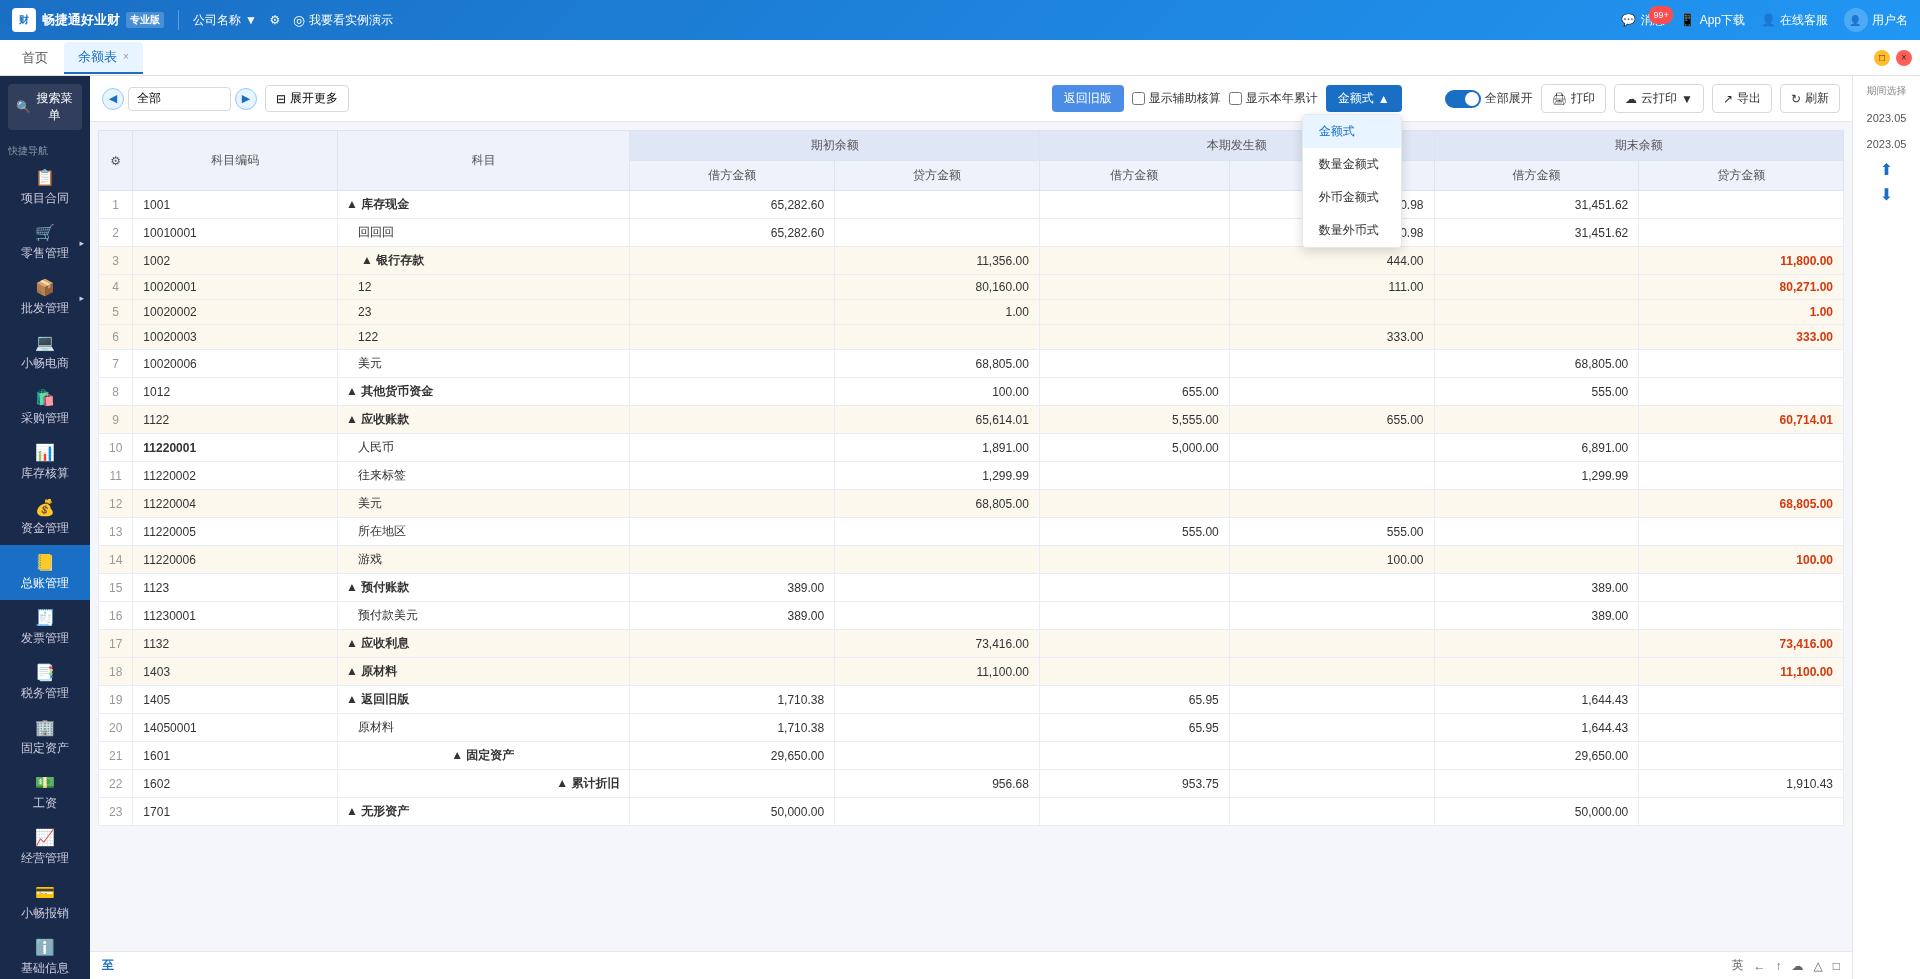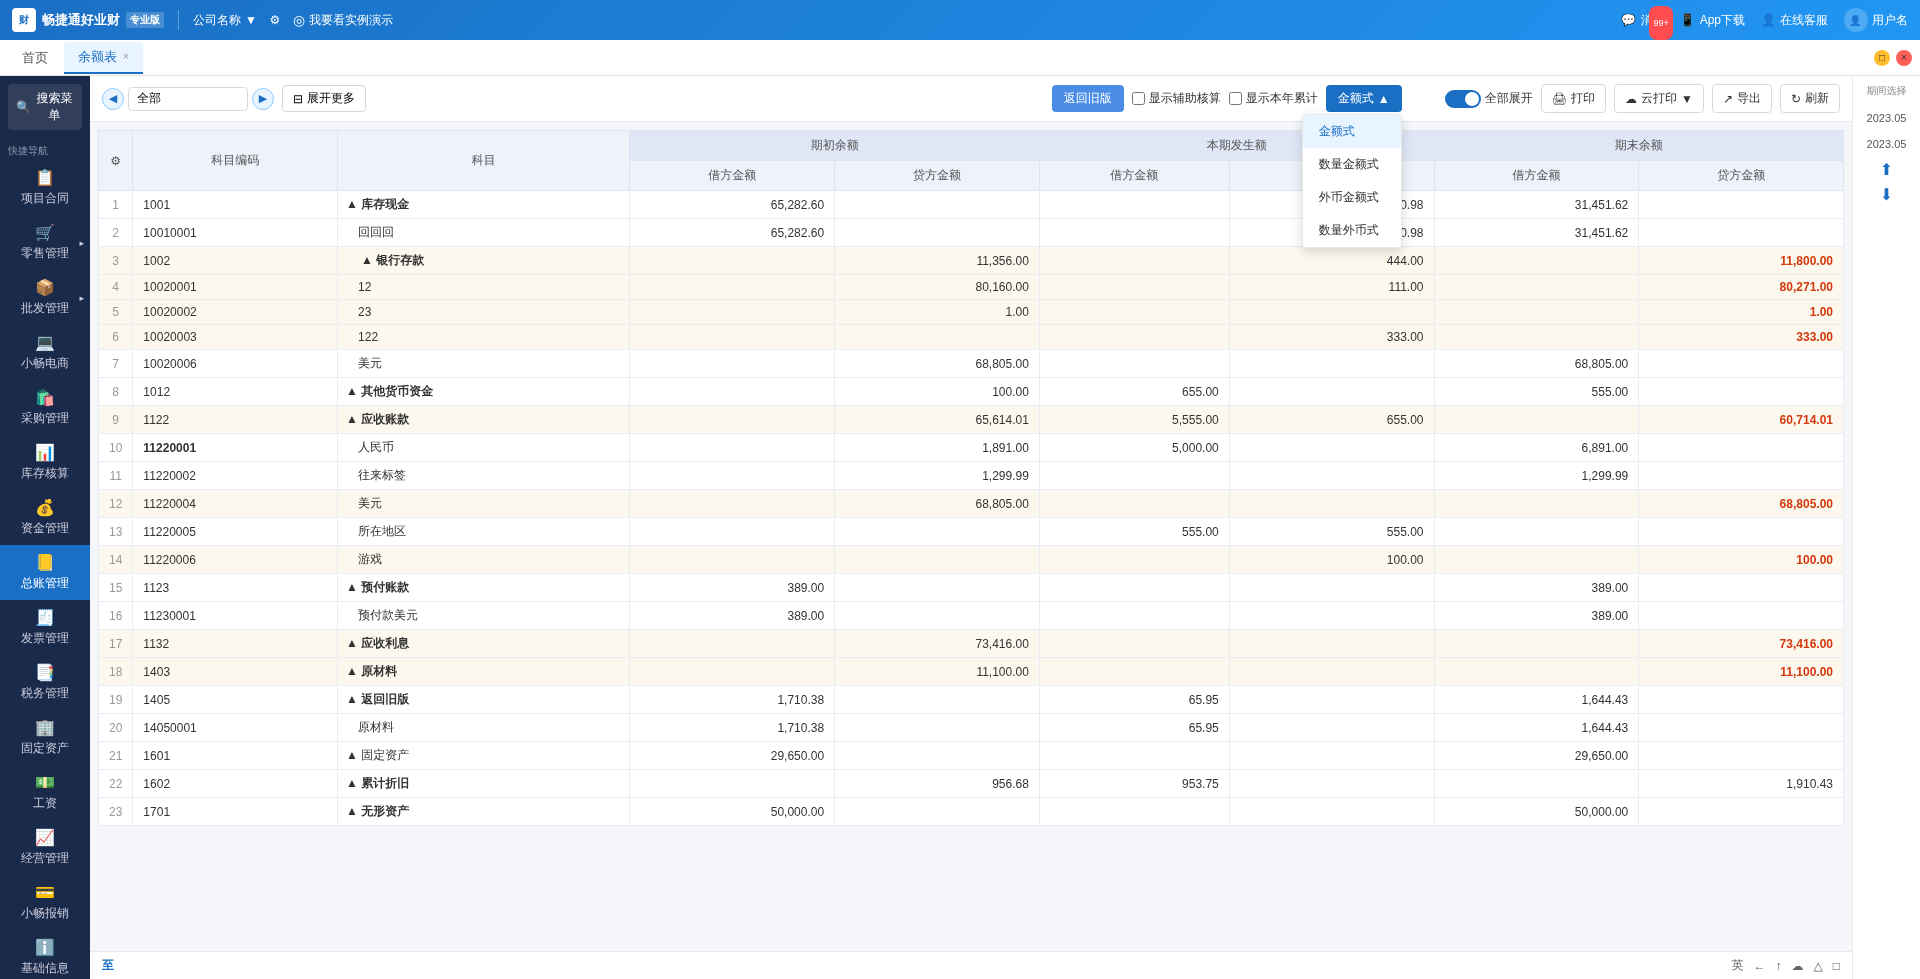--- a/index.html
+++ b/index.html
@@ -13,21 +13,21 @@
     }
     .top-bar-logo { display: flex; align-items: center; gap: 6px; font-size: 13px; font-weight: bold; }
     .top-bar-logo .logo-icon { width: 24px; height: 24px; background: white; border-radius: 4px; display: flex; align-items: center; justify-content: center; }
     .top-bar-logo .logo-icon span { color: #1a6fc4; font-size: 10px; font-weight: bold; }
     .top-bar-version { font-size: 10px; background: rgba(255,255,255,0.2); padding: 1px 4px; border-radius: 2px; }
     .top-bar-spacer { flex: 1; }
     .top-bar-company { display: flex; align-items: center; gap: 4px; font-size: 12px; }
     .top-bar-demo { display: flex; align-items: center; gap: 4px; font-size: 12px; cursor: pointer; }
     .top-bar-actions { display: flex; align-items: center; gap: 16px; font-size: 12px; }
     .top-bar-action { display: flex; align-items: center; gap: 4px; cursor: pointer; position: relative; }
-    .badge { background: #ff4d4f; color: white; font-size: 9px; border-radius: 8px; padding: 12px 4px; position: absolute; top: -6px; right: -8px; min-width: 16px; text-align: center; }
+    .badge { background: #ff4d4f; color: white; font-size: 9px; border-radius: 8px; padding: 4px 4px; position: absolute; top: -6px; right: -8px; min-width: 16px; text-align: center; }
     .top-bar-user { display: flex; align-items: center; gap: 4px; }
     .user-avatar { width: 24px; height: 24px; border-radius: 50%; background: #fff3; display: flex; align-items: center; justify-content: center; font-size: 10px; }
 
     
     .tab-bar {
       display: flex; align-items: center; height: 36px;
       background: #fff; border-bottom: 1px solid #e0e0e0;
       padding: 0 8px; gap: 2px;
     }
     .tab { display: flex; align-items: center; gap: 6px; padding: 6px 14px; border-radius: 4px 4px 0 0; cursor: pointer; font-size: 13px; color: #555; }
@@ -68,21 +68,21 @@
 
     
     .toolbar {
       display: flex; align-items: center; gap: 8px;
       padding: 8px 12px; background: white;
       border-bottom: 1px solid #e8e8e8; flex-wrap: wrap;
     }
     .search-area { display: flex; align-items: center; gap: 4px; }
     .search-input {
       border: 1px solid #d9d9d9; border-radius: 4px; padding: 4px 8px;
-      font-size: 12px; width: 120px; outline: none;
+      font-size: 12px; width: 103px; outline: none;
     }
     .search-nav-btn {
       background: #e8f4ff; border: 1px solid #91caff; border-radius: 50%;
       width: 22px; height: 22px; cursor: pointer; display: flex;
       align-items: center; justify-content: center; font-size: 11px; color: #1a6fc4;
     }
     .expand-btn {
       display: flex; align-items: center; gap: 4px; padding: 4px 10px;
       border: 1px solid #d9d9d9; border-radius: 4px; cursor: pointer;
       font-size: 12px; background: white;
@@ -596,32 +596,32 @@
     <td class="right">1,710.38</td>
     <td class="right"></td>
     <td class="right">65.95</td>
     <td class="right"></td>
     <td class="right">1,644.43</td>
     <td class="right "></td>
   </tr>
             <tr>
     <td class="row-num">21</td>
     <td style="text-align:left;">1601</td>
-    <td style="text-align:left;padding-left:8px;font-weight:normal;">▲ 固定资产</td>
+    <td style="text-align:center;padding-left:8px;font-weight:bold;">▲ 固定资产</td>
     <td class="right">29,650.00</td>
     <td class="right"></td>
     <td class="right"></td>
     <td class="right"></td>
     <td class="right">29,650.00</td>
     <td class="right "></td>
   </tr>
             <tr>
     <td class="row-num">22</td>
     <td style="text-align:left;">1602</td>
-    <td style="text-align:left;padding-left:8px;font-weight:bold;">▲ 累计折旧</td>
+    <td style="text-align:right;padding-left:8px;font-weight:bold;">▲ 累计折旧</td>
     <td class="right"></td>
     <td class="right">956.68</td>
     <td class="right">953.75</td>
     <td class="right"></td>
     <td class="right"></td>
     <td class="right ">1,910.43</td>
   </tr>
             <tr>
     <td class="row-num">23</td>
     <td style="text-align:left;">1701</td>

